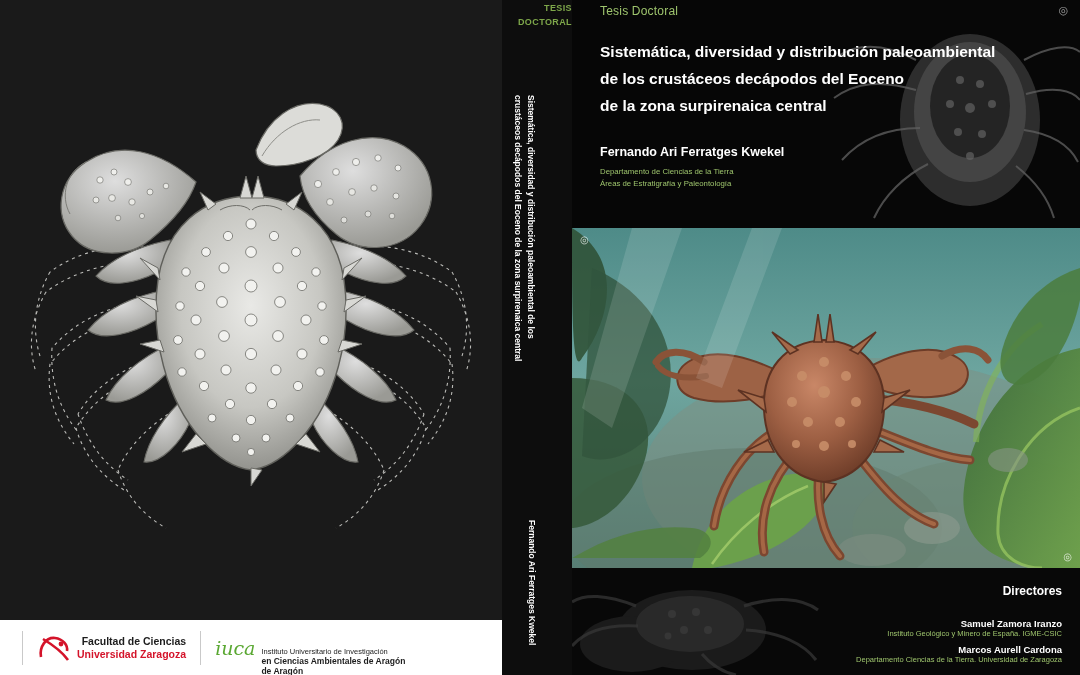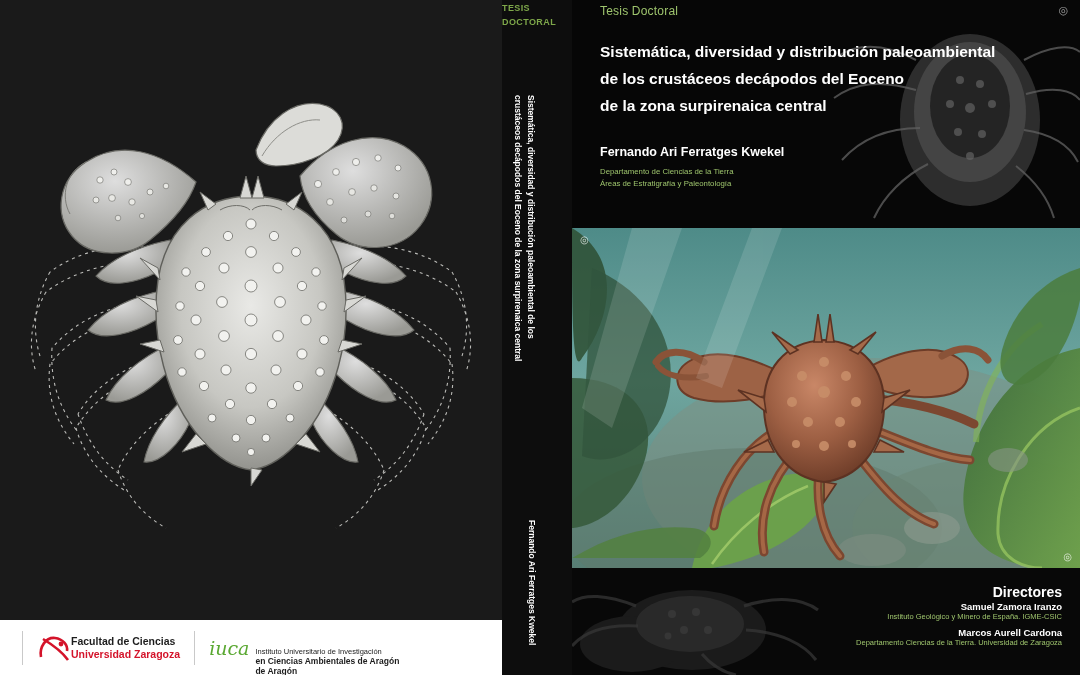--- a/index.html
+++ b/index.html
@@ -83,21 +83,21 @@
   .logo-uz .t1 { font-size: 15px; color: #2b2b2b; font-weight: bold; letter-spacing: .1px; }
   .logo-uz .t2 { font-size: 12px; color: #2b2b2b; }
 
   .logo-sep {
     width: 1px;
     height: 34px;
     background: #c9c9c9;
     flex: none;
   }
 
-  .logo-fcc { display: flex; align-items: center; gap: 0; }
+  .logo-fcc { display: flex; align-items: center; gap: 6px; text-align: right; }
   .logo-fcc .mark { width: 34px; height: 30px; flex: none; }
   .logo-fcc .txt { line-height: 1.15; }
   .logo-fcc .t1 { font-size: 10.5px; color: #1d1d1d; font-weight: bold; }
   .logo-fcc .t2 { font-size: 10.5px; color: #d4132a; font-weight: bold; }
 
   .logo-iuca { display: flex; align-items: center; gap: 6px; }
   .logo-iuca .mark {
     font-size: 19px;
     color: #5aa832;
     font-family: "DejaVu Serif", serif;
@@ -116,21 +116,21 @@
     left: 502px; top: 0;
     width: 70px;
     height: 675px;
     background: #0d0d0d;
     color: #fff;
   }
   .spine-top {
     position: absolute;
     left: 0; top: 0;
     width: 70px;
-    text-align: left;
+    text-align: right;
     padding-top: 2px;
     line-height: 1.5;
   }
   .spine-top .l {
     font-size: 9px;
     font-weight: bold;
     color: #7ea74a;
     letter-spacing: .4px;
   }
   .spine-title {
@@ -238,24 +238,24 @@
     opacity: .55;
   }
   .directores {
     position: absolute;
     right: 18px;
     top: 16px;
     text-align: right;
     z-index: 3;
   }
   .directores .dir-h {
-    font-size: 14px;
+    font-size: 12px;
     font-weight: bold;
     color: #ffffff;
-    margin-bottom: 1px;
+    margin-bottom: 20px;
   }
   .directores .dir-name {
     font-size: 9.5px;
     color: #ffffff;
     font-weight: bold;
   }
   .directores .dir-org {
     font-size: 7.5px;
     color: #9ec46d;
     margin-bottom: 6px;

